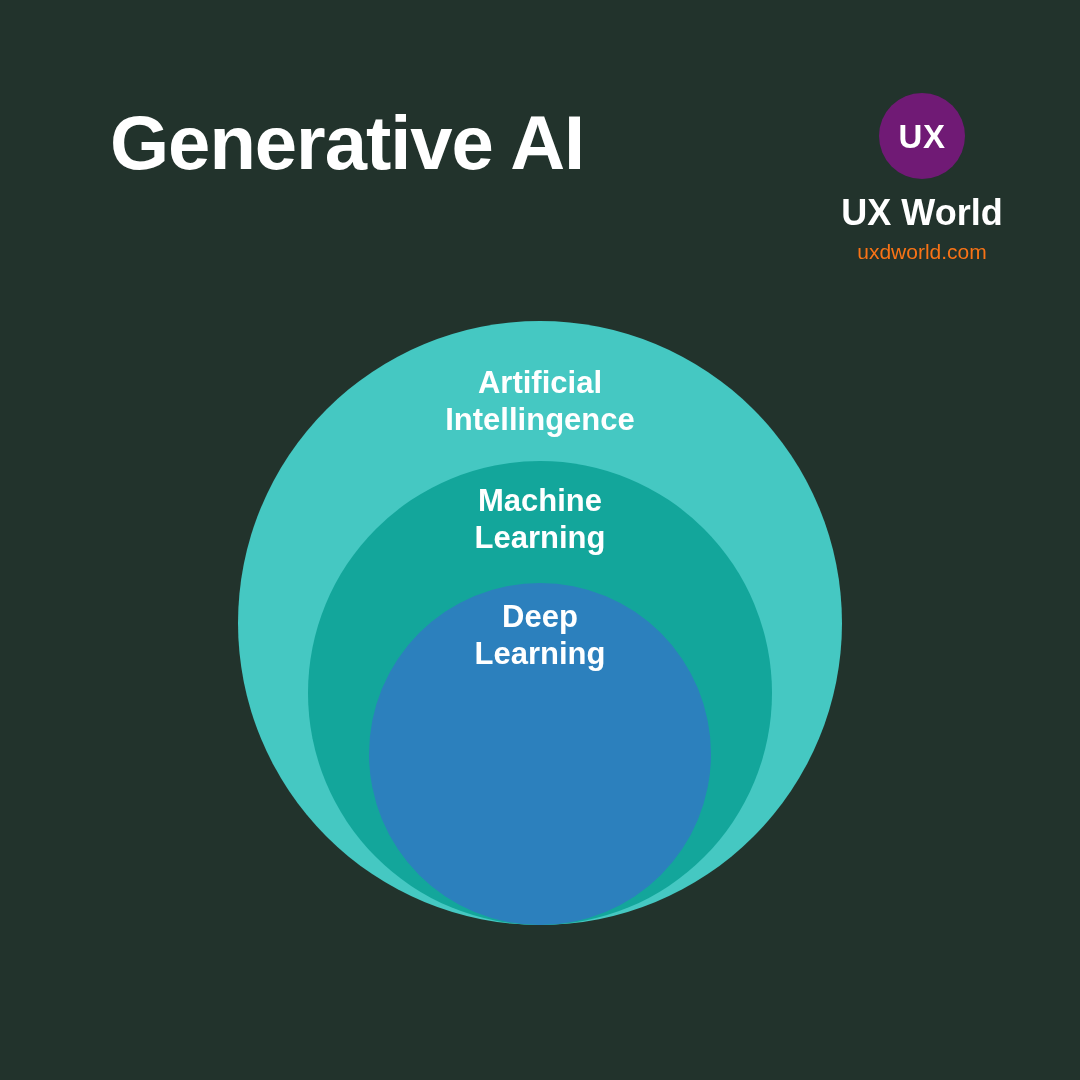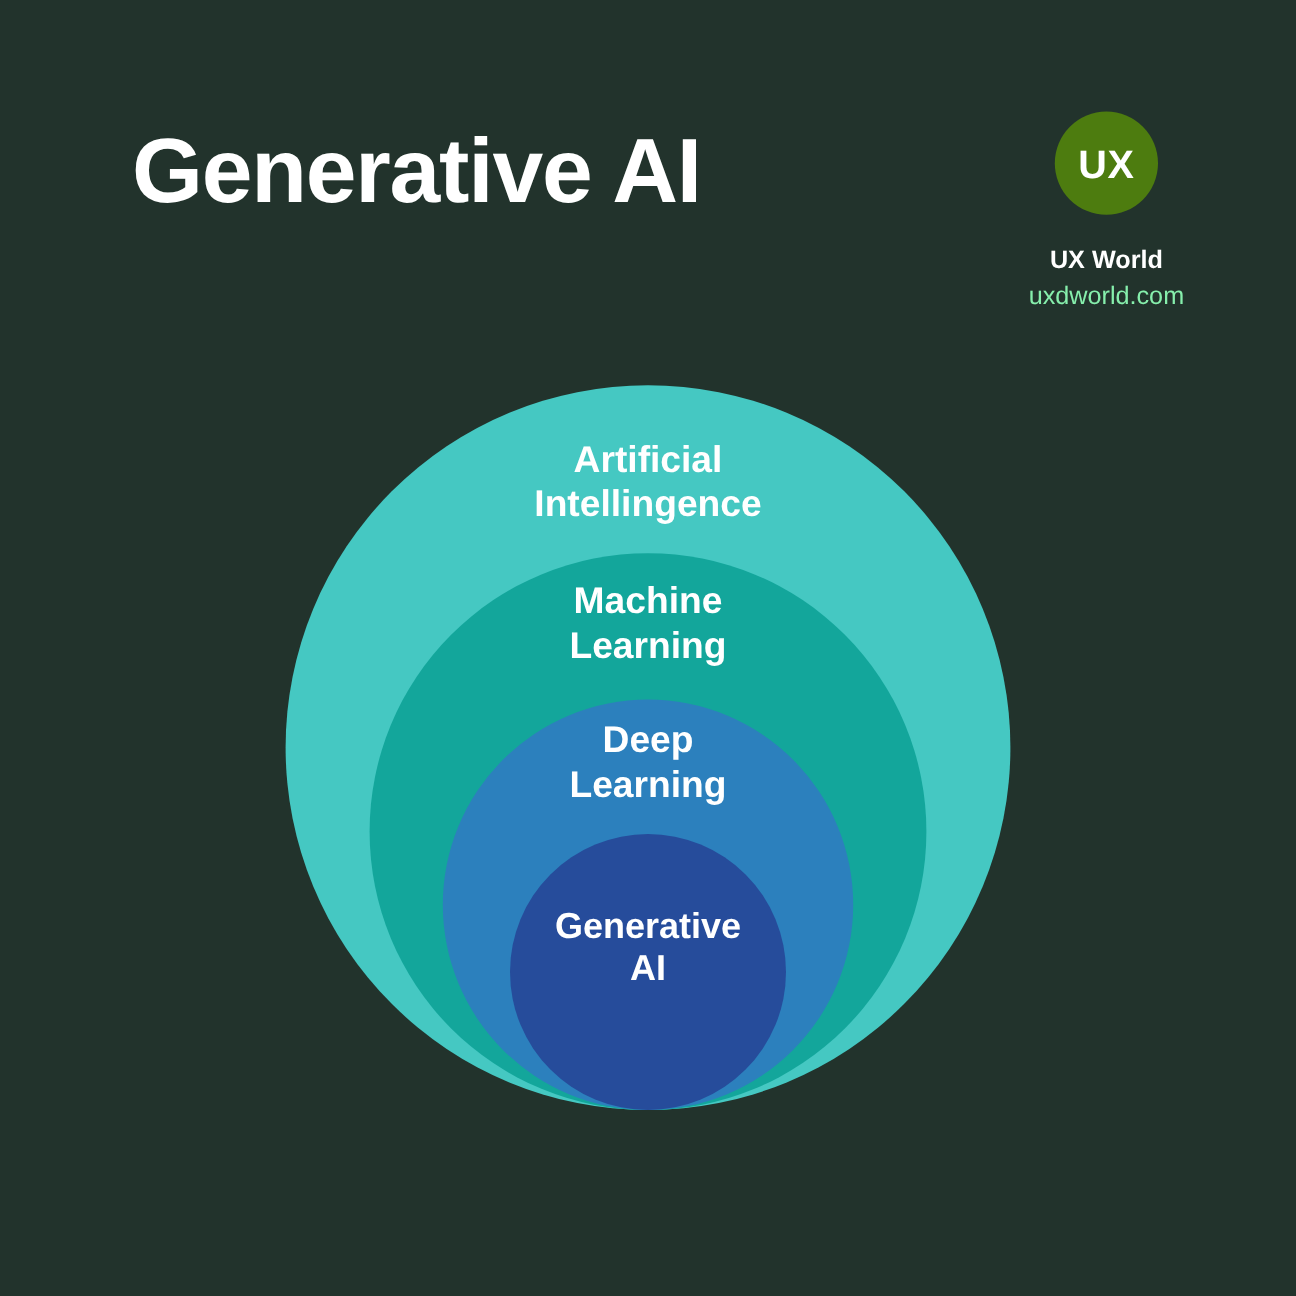--- a/index.html
+++ b/index.html
@@ -36,46 +36,46 @@
     right: 58px;
     top: 93px;
     width: 200px;
     text-align: center;
   }
 
   #brand-mark {
     width: 86px;
     height: 86px;
     border-radius: 50%;
-    background: #4d7c0f;
+    background: #701a75;
     margin: 0 auto;
     display: flex;
     align-items: center;
     justify-content: center;
   }
 
   #brand-mark-label {
     color: #ffffff;
     font-size: 33px;
     font-weight: bold;
     letter-spacing: 0.5px;
     line-height: 1;
   }
 
   #brand-name {
-    margin-top: 26px;
+    margin-top: 14px;
     color: #ffffff;
-    font-size: 21px;
+    font-size: 36px;
     font-weight: bold;
     line-height: 1.1;
   }
 
   #brand-url {
     margin-top: 7px;
-    color: #86efac;
+    color: #f97316;
     font-size: 21px;
     font-weight: normal;
     line-height: 1.1;
   }
 
   
   #diagram {
     position: absolute;
     left: 0;
     top: 0;
@@ -173,18 +173,14 @@
   <div class="ring" id="ring-ml">
     <span class="ring-label">Machine
 Learning</span>
   </div>
 
   <div class="ring" id="ring-dl">
     <span class="ring-label">Deep
 Learning</span>
   </div>
 
-  <div class="ring" id="ring-gai">
-    <span class="ring-label">Generative
-AI</span>
-  </div>
 
 </div>
 
 </body></html>

